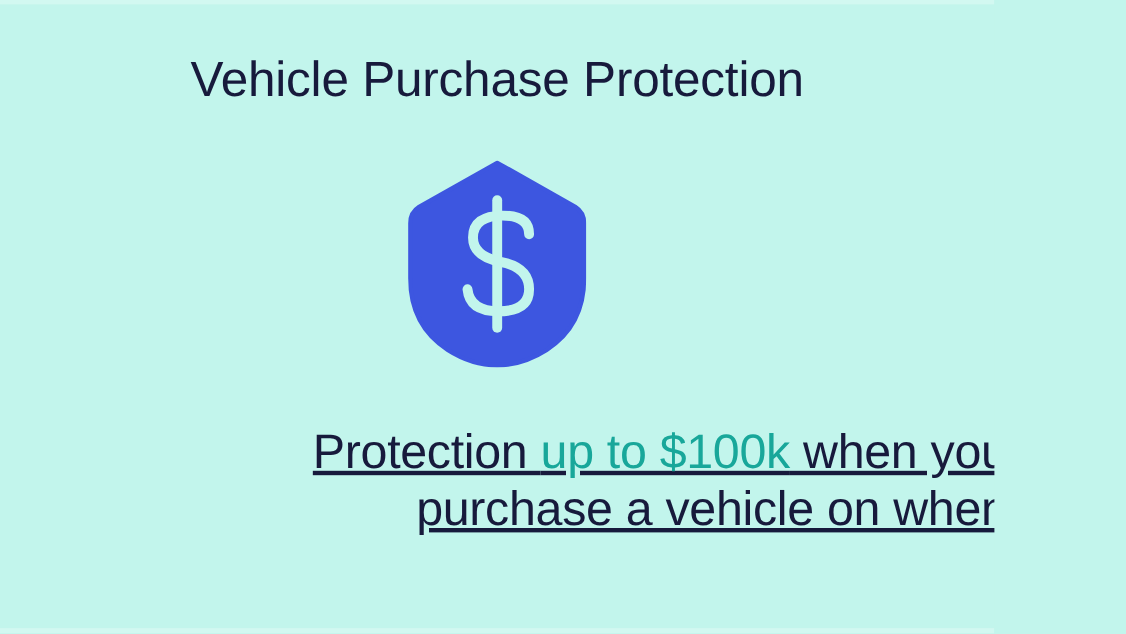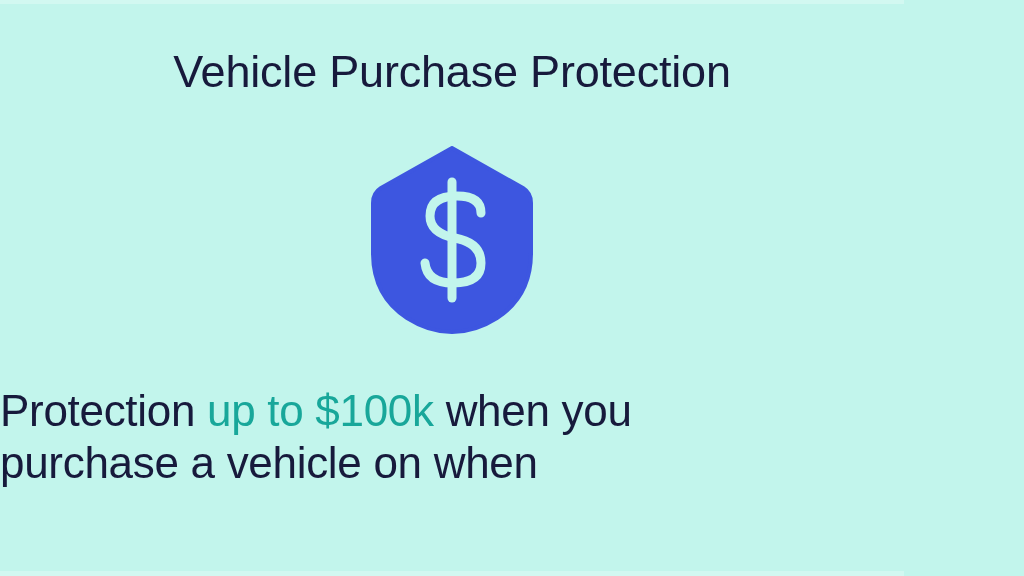--- a/index.html
+++ b/index.html
@@ -58,28 +58,29 @@
     width: 162px;
     height: 188px;
     display: block;
   }
   .icon-wrap svg { display: block; width: 162px; height: 188px; }
 
   
   .subtitle {
     position: absolute;
     top: 385px;
-    left: 0;
+    left: 12px;
     width: 100%;
-    text-align: left;
+    text-align: right;
     color: #171a3c;
     font-size: 44px;
     line-height: 52px;
     font-weight: 400;
     letter-spacing: -0.3px;
+    text-decoration: underline;
   }
   .subtitle .line { display: block; white-space: nowrap; }
   .hl { color: #18a79a; }
 </style>
 </head>
 <body>
 
 <div id="slide">
 
   <div class="edge-band top"></div>

